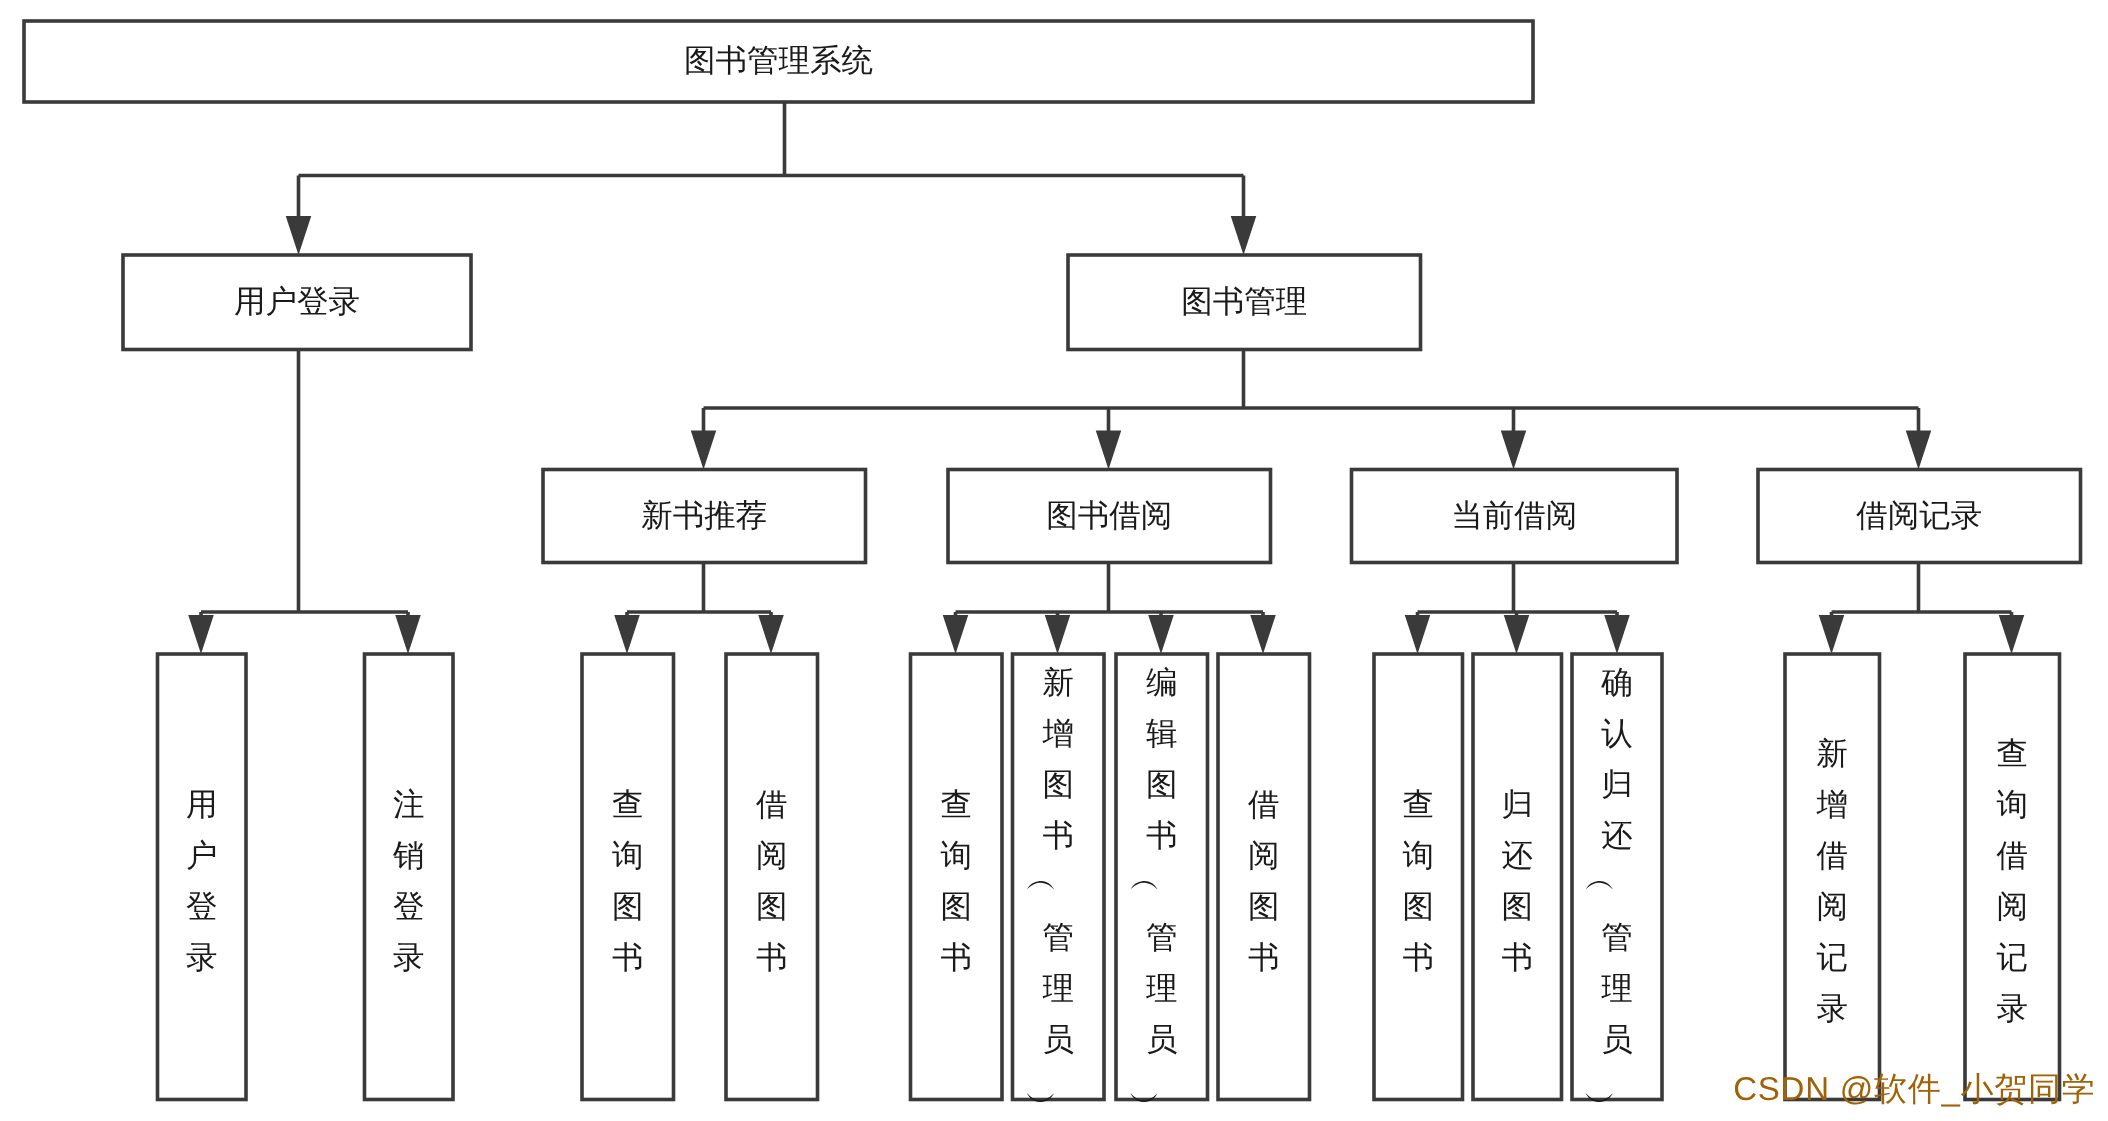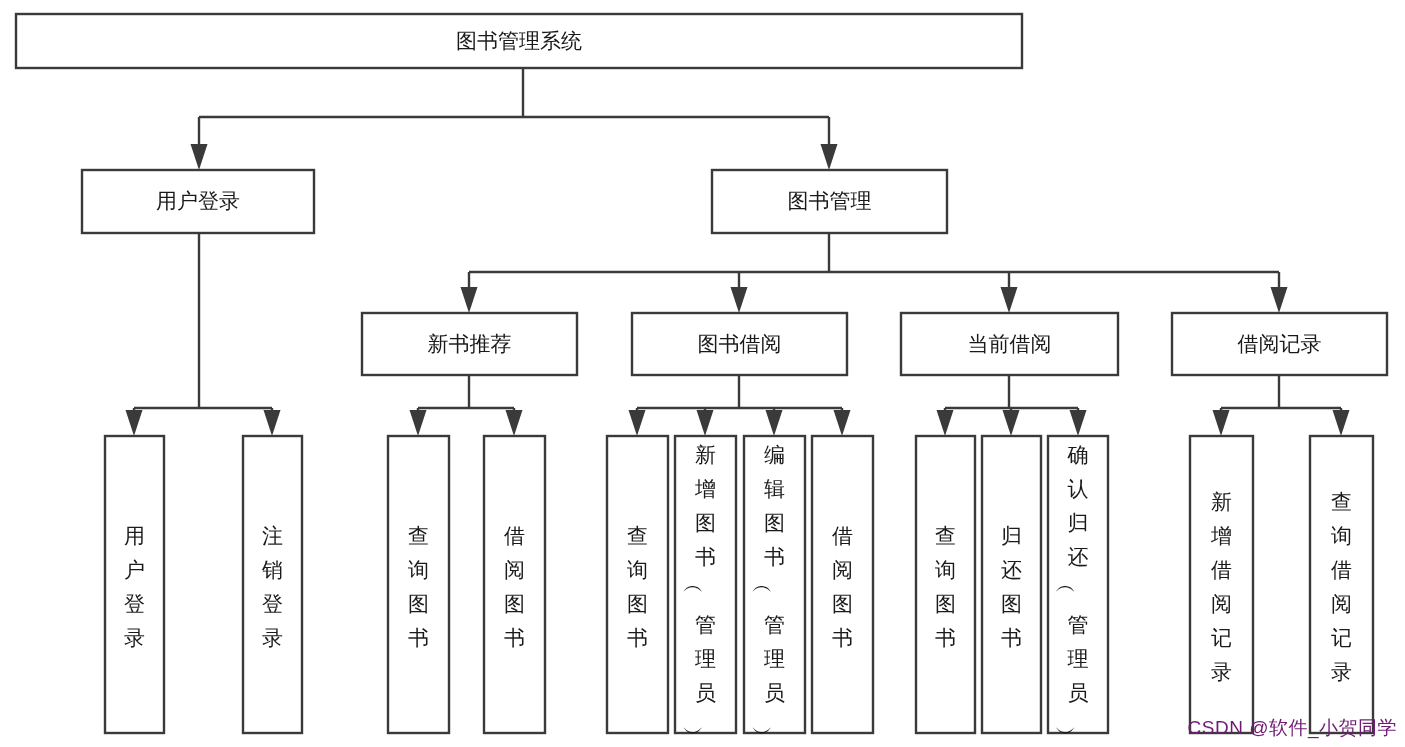--- a/index.html
+++ b/index.html
@@ -52,22 +52,22 @@
     stroke-linecap: butt;
   }
   .edge-arrow {
     fill: #3a3a3a;
     stroke: none;
   }
   .watermark {
     position: absolute;
     right: 8px;
     bottom: 6px;
-    color: #701a75;
-    font-size: 19px;
+    color: #a16207;
+    font-size: 22px;
     font-family: "Liberation Sans", "DejaVu Sans", sans-serif;
     letter-spacing: 0.5px;
     white-space: nowrap;
     pointer-events: none;
   }
 </style>
 </head>
 <body>
 
 <div id="diagram-root">

